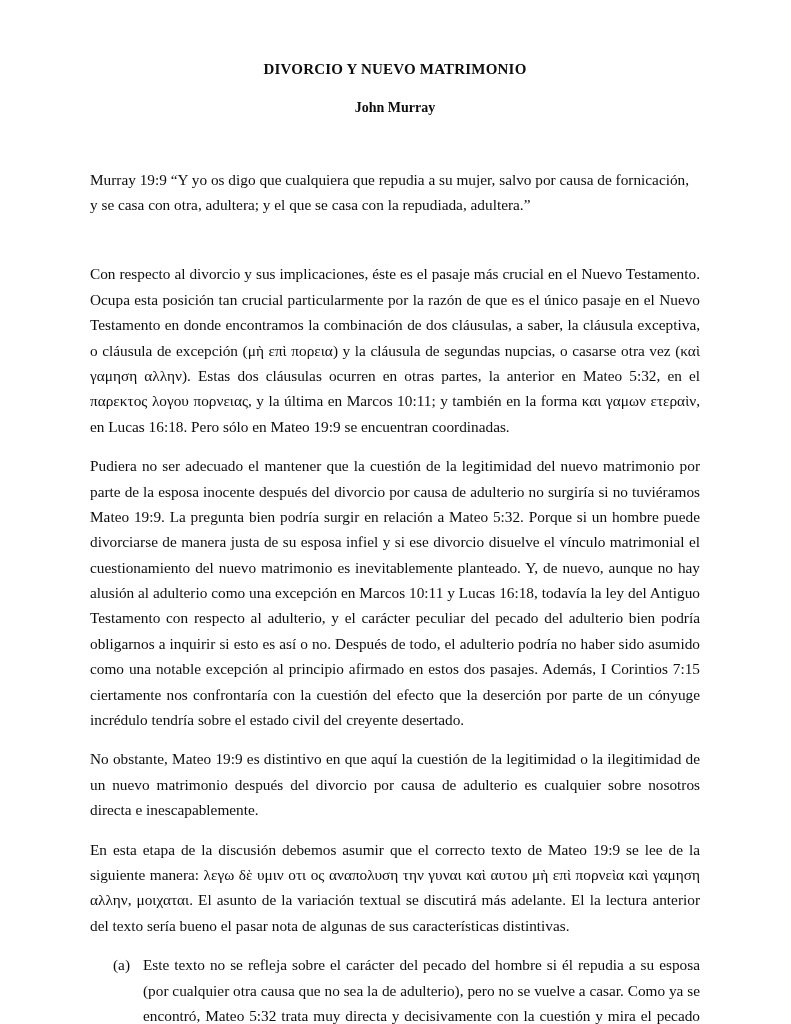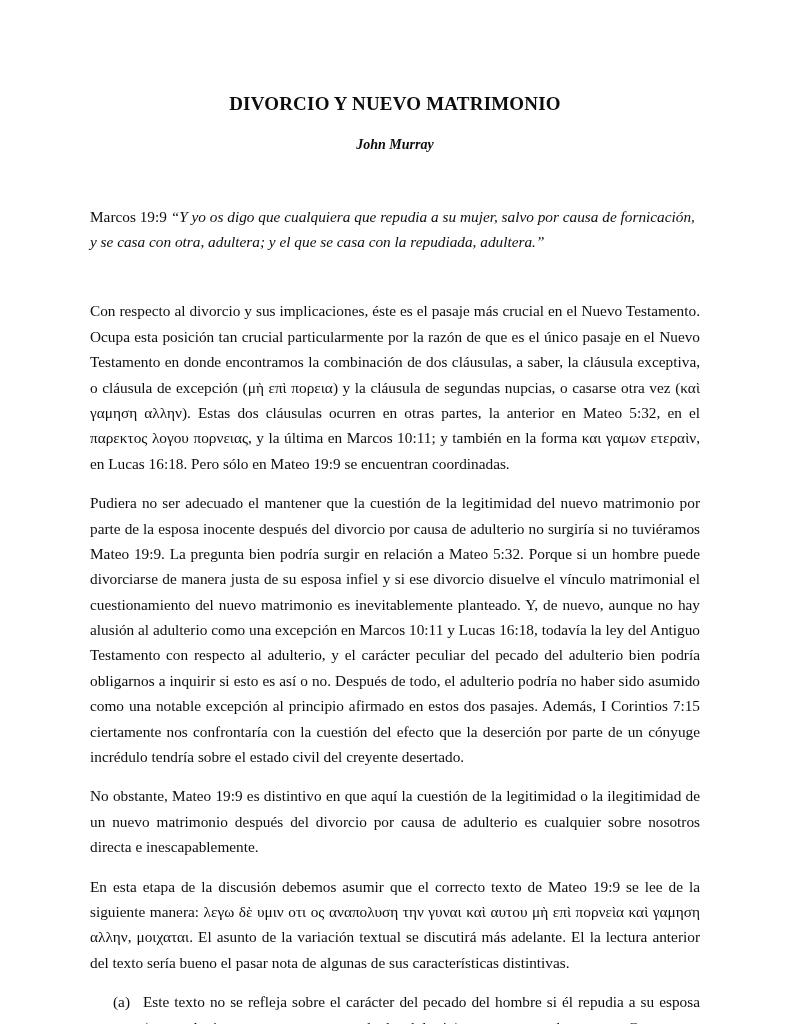--- a/index.html
+++ b/index.html
@@ -29,51 +29,49 @@
   .content {
     position: absolute;
     left: 90px;
     top: 0;
     width: 610px;
   }
 
   
   .doc-title {
     margin: 0;
-    padding-top: 92px;
+    padding-top: 60px;
     text-align: center;
-    font-size: 19px;
+    font-size: 15px;
     font-weight: bold;
     letter-spacing: 0.2px;
     line-height: 1.25;
   }
 
   .doc-byline {
     margin: 0;
     padding-top: 20px;
     text-align: center;
     font-size: 14px;
     font-weight: bold;
     line-height: 1.3;
-    font-style: italic;
   }
 
   
   .epigraph {
     margin: 0;
     padding-top: 50px;
     font-size: 15.3px;
     line-height: 1.65;
     text-align: left;
   }
   .epigraph .ref {
     font-style: normal;
   }
   .epigraph .quote {
-    font-style: italic;
   }
 
   
   .body-block {
     padding-top: 36px;
   }
 
   p.para {
     margin: 8px 0 14px 0;
     font-size: 15.3px;
@@ -115,21 +113,21 @@
 <body>
 
 <div class="page">
   <div class="content">
 
     <h1 class="doc-title">DIVORCIO Y NUEVO MATRIMONIO</h1>
 
     <div class="doc-byline">John Murray</div>
 
     <p class="epigraph">
-      <span class="ref">Marcos 19:9</span><span class="ref">&nbsp;</span><span class="quote">“Y yo os digo que cualquiera que repudia a su mujer, salvo por causa de fornicación, y se casa con otra, adultera; y el que se casa con la repudiada, adultera.”</span>
+      <span class="ref">Murray 19:9</span><span class="ref">&nbsp;</span><span class="quote">“Y yo os digo que cualquiera que repudia a su mujer, salvo por causa de fornicación, y se casa con otra, adultera; y el que se casa con la repudiada, adultera.”</span>
     </p>
 
     <div class="body-block">
 
       <p class="para">Con respecto al divorcio y sus implicaciones, éste es el pasaje más crucial en el Nuevo Testamento. Ocupa esta posición tan crucial particularmente por la razón de que es el único pasaje en el Nuevo Testamento en donde encontramos la combinación de dos cláusulas, a saber, la cláusula exceptiva, o cláusula de excepción (μὴ επὶ πορεια) y la cláusula de segundas nupcias, o casarse otra vez (καὶ γαμηση αλλην). Estas dos cláusulas ocurren en otras partes, la anterior en Mateo 5:32, en el παρεκτος λογου πορνειας, y la última en Marcos 10:11; y también en la forma και γαμων ετεραὶν, en Lucas 16:18. Pero sólo en Mateo 19:9 se encuentran coordinadas.</p>
 
       <p class="para">Pudiera no ser adecuado el mantener que la cuestión de la legitimidad del nuevo matrimonio por parte de la esposa inocente después del divorcio por causa de adulterio no surgiría si no tuviéramos Mateo 19:9. La pregunta bien podría surgir en relación a Mateo 5:32. Porque si un hombre puede divorciarse de manera justa de su esposa infiel y si ese divorcio disuelve el vínculo matrimonial el cuestionamiento del nuevo matrimonio es inevitablemente planteado. Y, de nuevo, aunque no hay alusión al adulterio como una excepción en Marcos 10:11 y Lucas 16:18, todavía la ley del Antiguo Testamento con respecto al adulterio, y  el carácter peculiar del pecado del adulterio bien podría obligarnos a inquirir si esto es así o no. Después de todo, el adulterio podría no haber sido asumido como una notable excepción al principio afirmado en estos dos pasajes. Además, I Corintios 7:15 ciertamente nos confrontaría con la cuestión del efecto que la deserción por parte de un cónyuge incrédulo tendría sobre el estado civil del creyente desertado.</p>
 
       <p class="para">No obstante, Mateo 19:9 es distintivo en que aquí la cuestión de la legitimidad o la ilegitimidad de un nuevo matrimonio después del divorcio por causa de adulterio es cualquier sobre nosotros directa e inescapablemente.</p>
 

